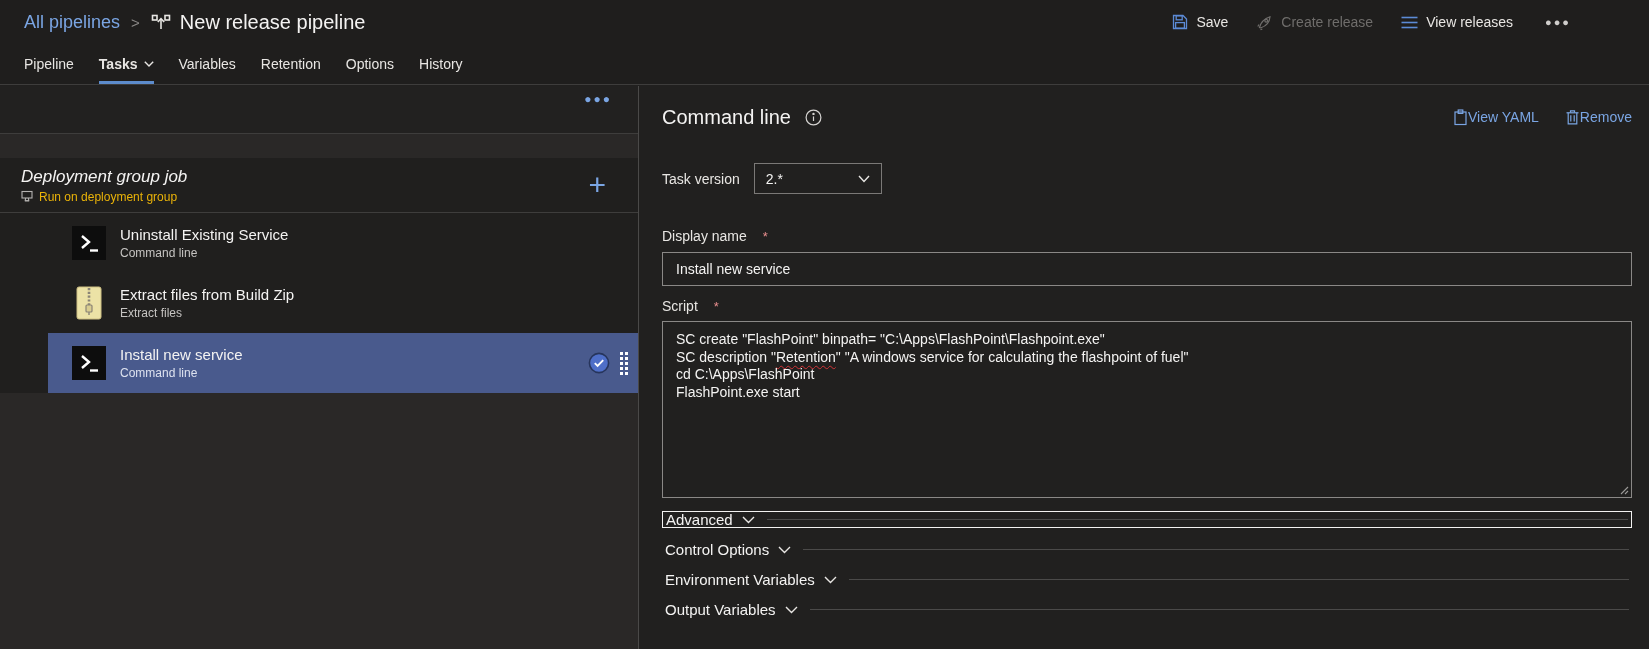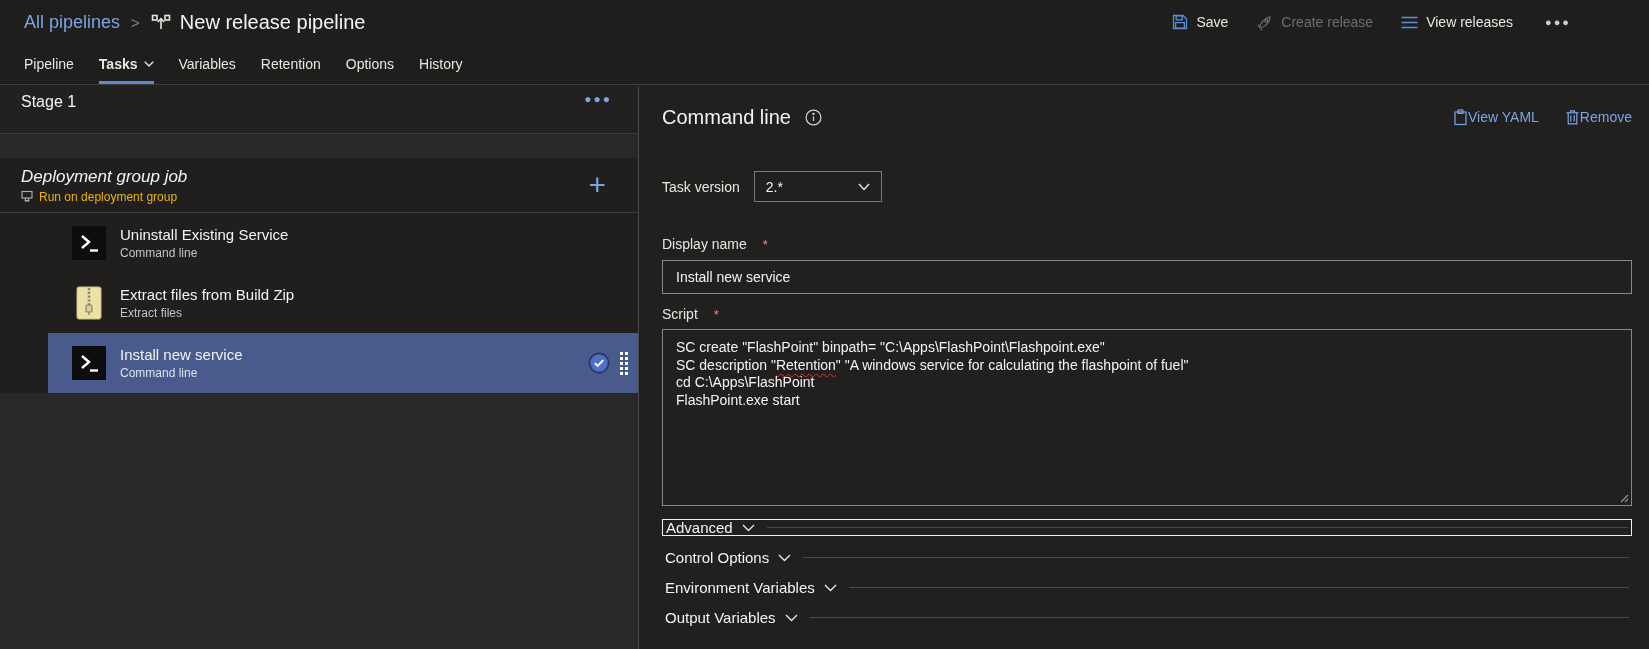--- a/index.html
+++ b/index.html
@@ -50,21 +50,21 @@
   .row-end { margin-left:auto; display:flex; align-items:center; gap:10px; margin-right:10px; }
   .grip { display:grid; grid-template-columns:3px 3px; grid-auto-rows:3px; gap:2px; cursor:grab; }
   .grip span { background:#ffffff; }
   
   .right-panel { flex:1; background:#21201f; padding:0 17px 0 23px; display:flex; flex-direction:column; }
   .panel-header { margin-top:16px; display:flex; align-items:center; height:30px; }
   .panel-title { font-size:20px; color:#f4f3f2; }
   .info-icon { margin-left:14px; display:flex; cursor:pointer; }
   .panel-actions { margin-left:auto; display:flex; align-items:center; gap:26px; }
   .pa-btn { display:flex; align-items:center; font-size:14px; color:#7aa5e3; cursor:pointer; }
-  .tv-row { margin-top:39px; display:flex; align-items:center;text-align:right; }
+  .tv-row { margin-top:31px; display:flex; align-items:center;text-align:right; }
   .tv-label { font-size:14px; color:#e8e6e3; }
   .tv-select { margin-left:14px; width:128px; height:31px; border:1px solid #7b7977; display:flex; align-items:center; padding:0 11px; cursor:pointer; }
   .tv-value { font-size:14px; color:#f4f3f2; }
   .tv-select svg { margin-left:auto; }
   .field-label-row { display:flex; align-items:flex-end; gap:16px; font-size:14px; color:#e8e6e3; }
   .req { color:#e98f8f; font-size:13px; }
   .dn-label-row { margin-top:34px; }
   .text-input { margin-top:8px; height:34px; width:100%; background:transparent; border:1px solid #8a8886; color:#f4f3f2; font-size:14px; font-family:"Liberation Sans", sans-serif; padding:0 13px; }
   .script-label-row { margin-top:12px; }
   .script-box { margin-top:7px; height:177px; border:1px solid #8a8886; padding:9px 13px; font-size:14px; line-height:17.5px; color:#f4f3f2; position:relative; overflow:hidden; cursor:text; }
@@ -145,21 +145,20 @@
     <span class="tab">Variables</span>
     <span class="tab">Retention</span>
     <span class="tab">Options</span>
     <span class="tab">History</span>
   </div>
 
   <div class="main">
 
     <div class="left-panel">
       <div class="stage-header">
-        <div class="stage-title">Stage 1</div>
         <span class="stage-more">●●●</span>
       </div>
 
       <div class="job-card">
         <div class="job-header">
           <div class="job-titles">
             <span class="job-title">Deployment group job</span>
             <span class="job-sub">
               <span>
                 <svg width="12" height="12" viewBox="0 0 12 12" fill="none" stroke="#b5b3b1" stroke-width="1.1">

